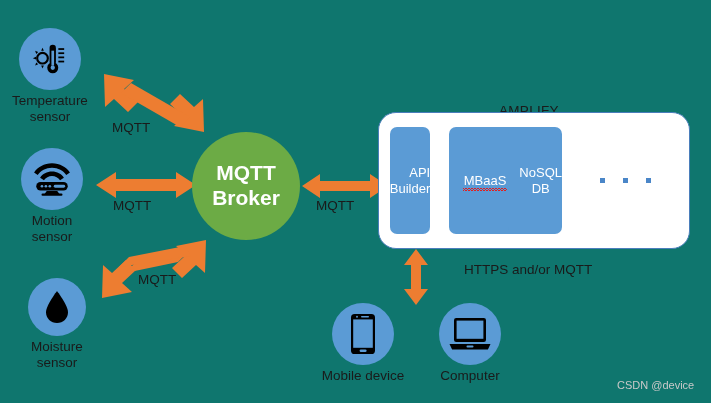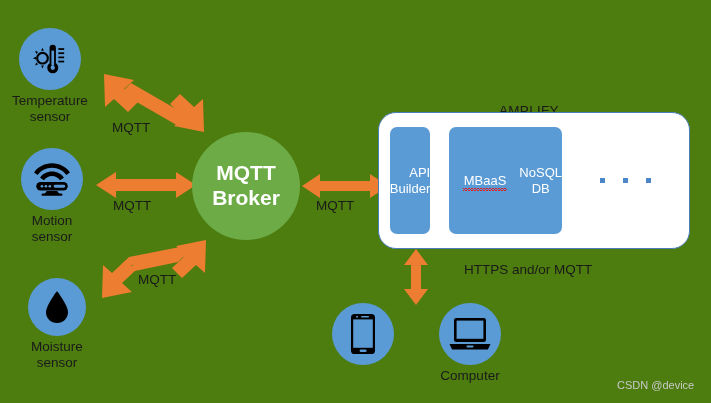--- a/index.html
+++ b/index.html
@@ -8,21 +8,21 @@
     padding: 0;
     background: #ffffff;
   }
   body {
     font-family: "Liberation Sans", sans-serif;
   }
   #canvas {
     position: relative;
     width: 711px;
     height: 403px;
-    background: #4d7c0f;
+    background: #0f766e;
     overflow: hidden;
   }
   .node {
     position: absolute;
     text-align: center;
   }
   .circle-icon {
     border-radius: 50%;
     background: #5B9BD5;
     display: flex;
@@ -267,20 +267,21 @@
   <div class="node" style="left:321px; top:303px; width:84px;">
     <div class="circle-icon" style="width:62px; height:62px;">
       <svg width="26" height="42" viewBox="0 0 26 42">
         <rect x="1" y="1" width="24" height="40" rx="3.6" fill="#000000"></rect>
         <rect x="3.2" y="6.4" width="19.6" height="28.4" fill="#5B9BD5"></rect>
         <circle cx="7" cy="3.8" r="0.95" fill="#5B9BD5"></circle>
         <rect x="11" y="3.1" width="8" height="1.5" rx="0.75" fill="#5B9BD5"></rect>
         <rect x="9.6" y="36.4" width="7" height="2.6" rx="1.3" fill="#5B9BD5"></rect>
       </svg>
     </div>
+    <div class="node-label">Mobile device</div>
   </div>
 
   <div class="node" style="left:428px; top:303px; width:84px;">
     <div class="circle-icon" style="width:62px; height:62px;">
       <svg width="44" height="34" viewBox="0 0 44 34">
         <rect x="6" y="1" width="32" height="24" rx="2.2" fill="#000000"></rect>
         <rect x="8.6" y="3.6" width="26.8" height="18.2" fill="#5B9BD5"></rect>
         <path d="M1.5 27 h41 l-2.6 5.4 h-35.8 z" fill="#000000"></path>
         <rect x="18.5" y="28.6" width="7" height="1.8" rx="0.9" fill="#5B9BD5"></rect>
       </svg>

